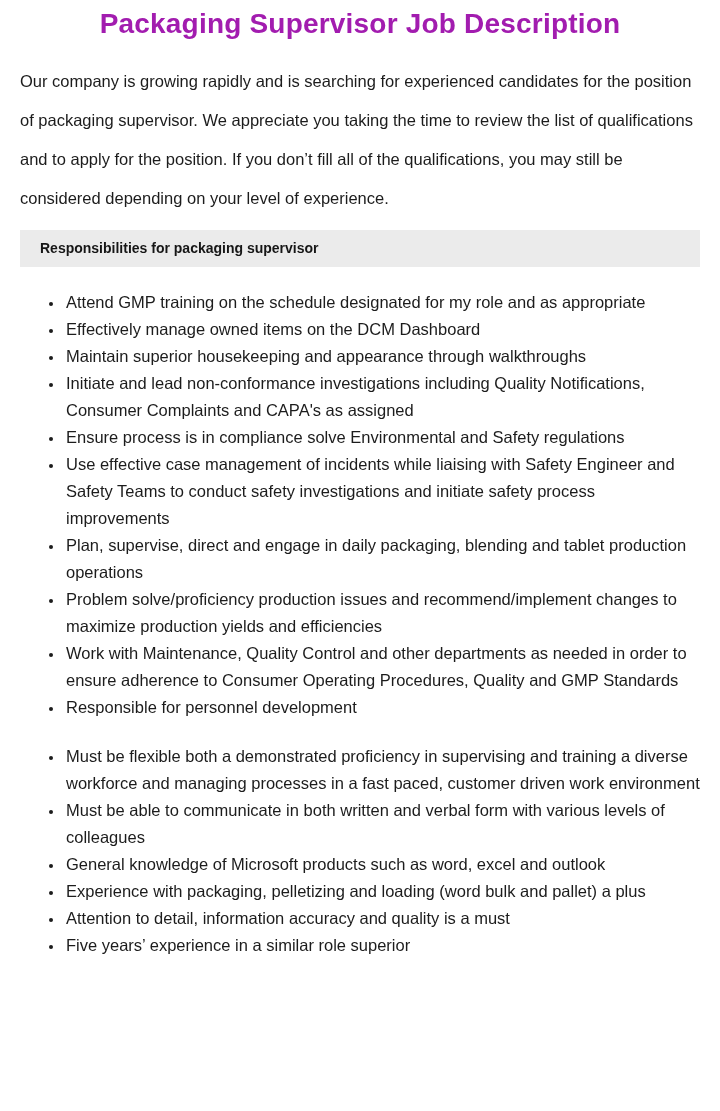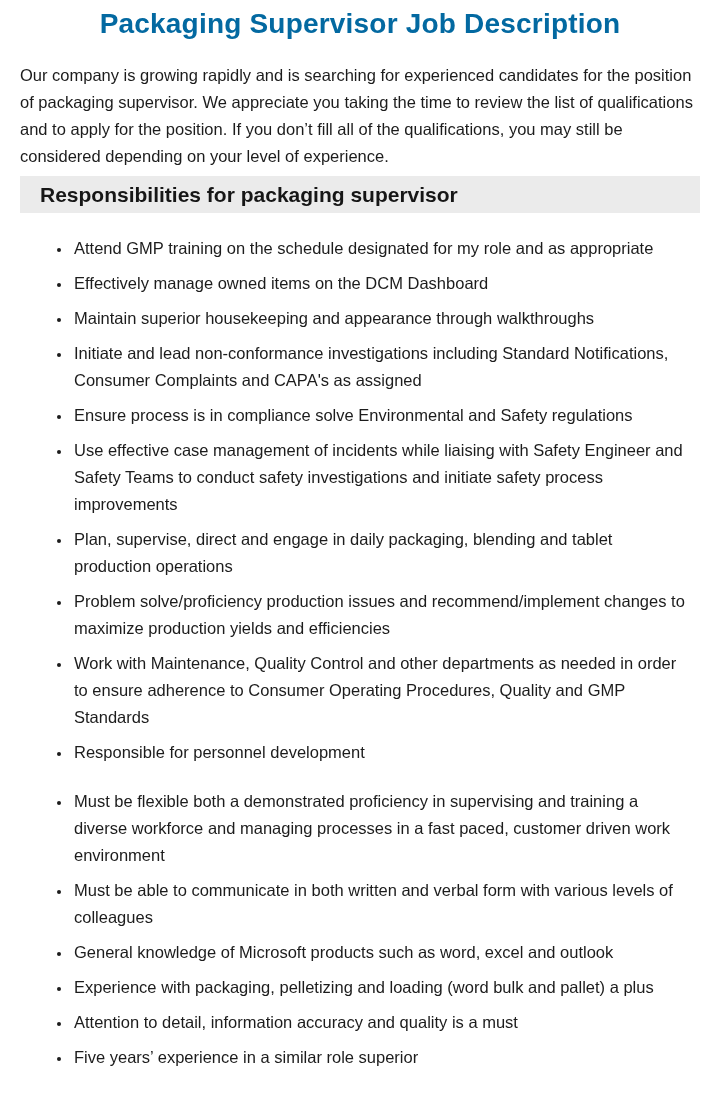--- a/index.html
+++ b/index.html
@@ -19,46 +19,46 @@
     box-sizing: border-box;
   }
   .doc-title {
     margin: 0;
     padding-top: 6px;
     font-size: 28px;
     line-height: 36px;
     font-weight: 700;
     text-align: center;
     letter-spacing: 0.2px;
-    color: #0369a1;
+    color: #a21caf;
   }
   .intro {
-    margin: 20px 0 6px 0;
+    margin: 20px 0 12px 0;
     font-size: 16.5px;
-    line-height: 27px;
+    line-height: 39px;
   }
   .section-header {
     margin: 0;
     background: #ebebeb;
     height: 37px;
     line-height: 37px;
     padding: 0 20px;
-    font-size: 21px;
+    font-size: 14px;
     font-weight: 700;
     color: #161616;
   }
   .bullet-list {
     margin: 22px 0 22px 0;
     padding: 0 0 0 44px;
     font-size: 16.5px;
     line-height: 27px;
     list-style: disc;
   }
   .bullet-list li {
-    margin: 8px;
+    margin: 0;
     padding-left: 2px;
   }
   .bullet-list li::marker {
     font-size: 0.85em;
   }
 </style>
 </head>
 <body>
 
 <div class="doc">
@@ -66,21 +66,21 @@
   <h1 class="doc-title">Packaging Supervisor Job Description</h1>
 
   <p class="intro">Our company is growing rapidly and is searching for experienced candidates for the position of packaging supervisor. We appreciate you taking the time to review the list of qualifications and to apply for the position. If you don’t fill all of the qualifications, you may still be considered depending on your level of experience.</p>
 
   <section>
     <div class="section-header">Responsibilities for packaging supervisor</div>
     <ul class="bullet-list">
         <li>Attend GMP training on the schedule designated for my role and as appropriate</li>
         <li>Effectively manage owned items on the DCM Dashboard</li>
         <li>Maintain superior housekeeping and appearance through walkthroughs</li>
-        <li>Initiate and lead non-conformance investigations including Standard Notifications, Consumer Complaints and CAPA's as assigned</li>
+        <li>Initiate and lead non-conformance investigations including Quality Notifications, Consumer Complaints and CAPA's as assigned</li>
         <li>Ensure process is in compliance solve Environmental and Safety regulations</li>
         <li>Use effective case management of incidents while liaising with Safety Engineer and Safety Teams to conduct safety investigations and initiate safety process improvements</li>
         <li>Plan, supervise, direct and engage in daily packaging, blending and tablet production operations</li>
         <li>Problem solve/proficiency production issues and recommend/implement changes to maximize production yields and efficiencies</li>
         <li>Work with Maintenance, Quality Control and other departments as needed in order to ensure adherence to Consumer Operating Procedures, Quality and GMP Standards</li>
         <li>Responsible for personnel development</li>
       </ul>
   </section>
 
   <section>

